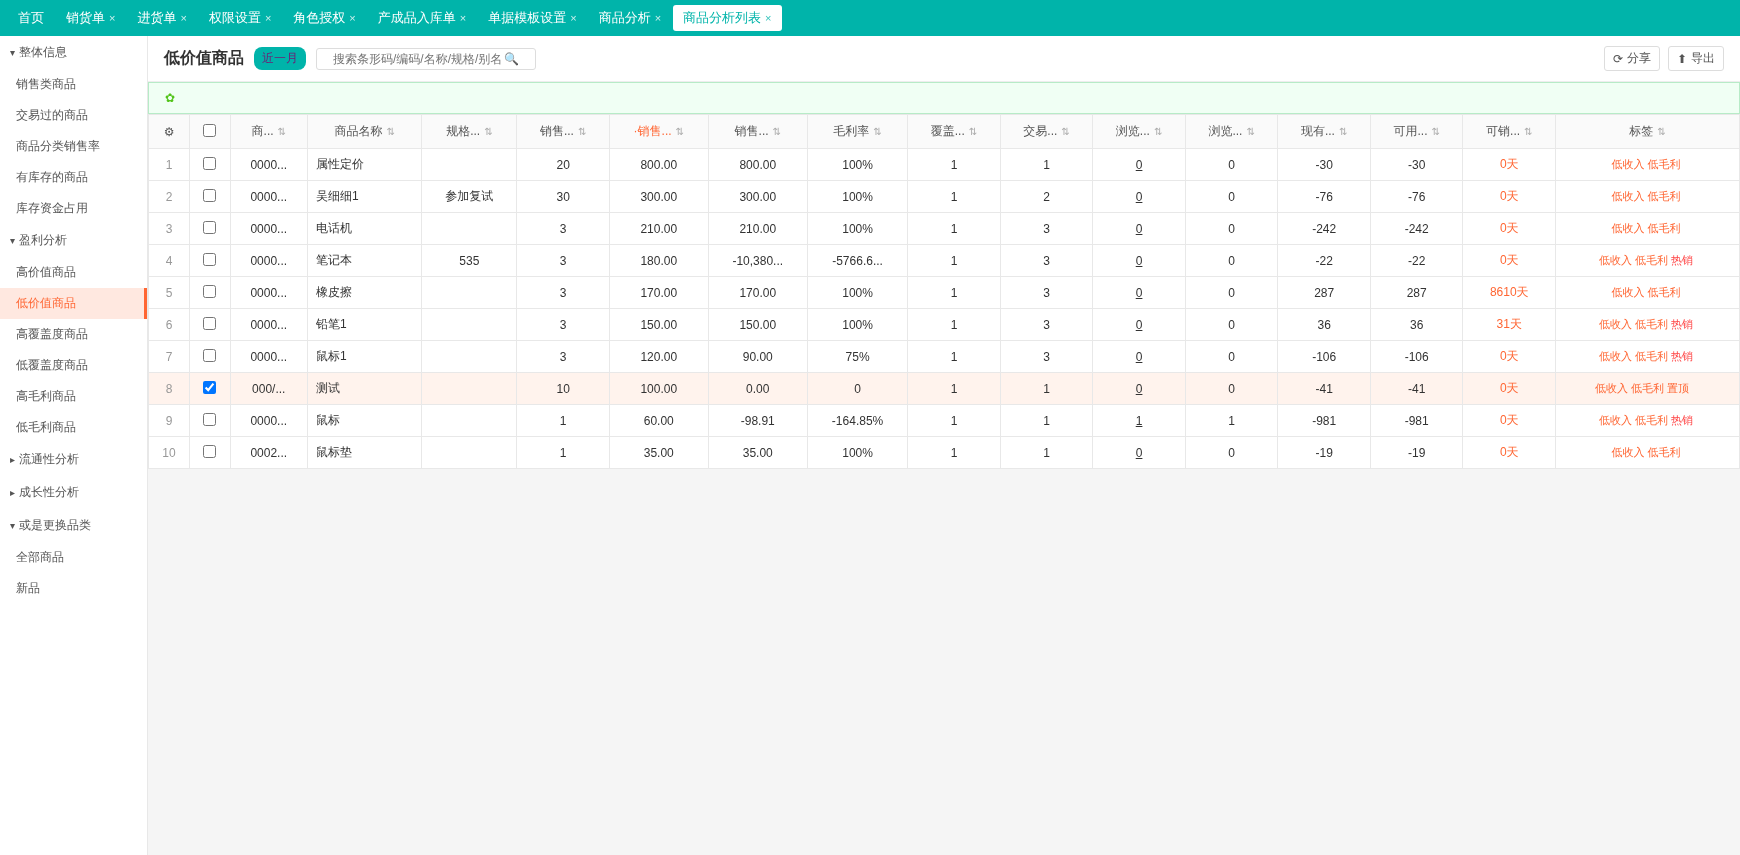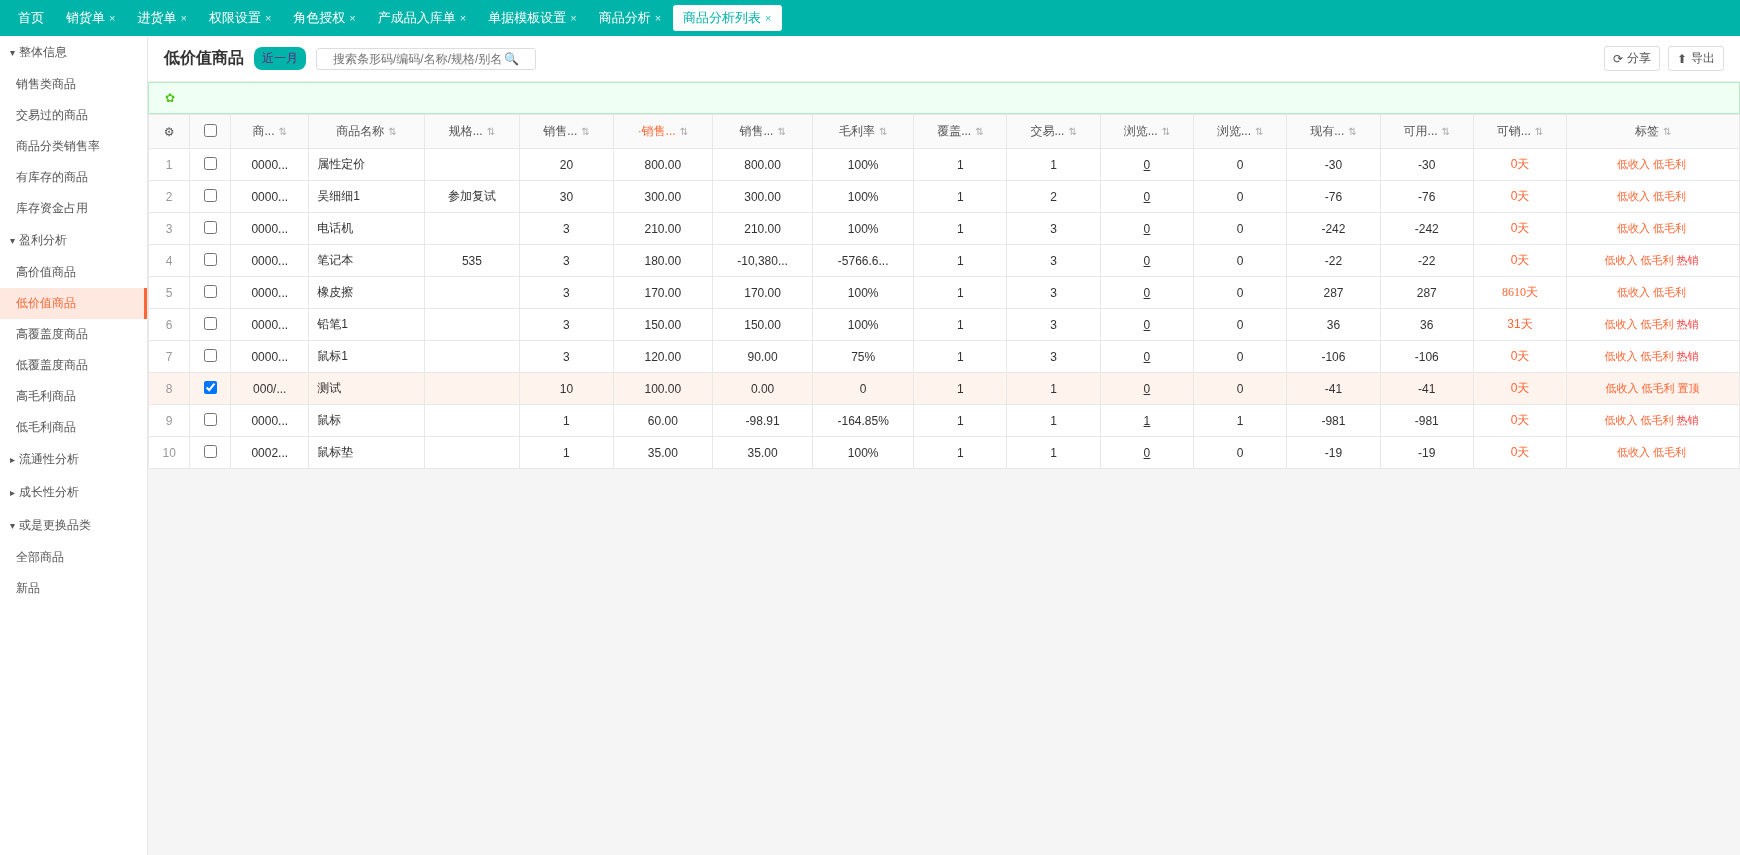--- a/index.html
+++ b/index.html
@@ -466,21 +466,21 @@
     <td>3</td>
     <td>170.00</td>
     <td>170.00</td>
     <td>100%</td>
     <td>1</td>
     <td>3</td>
     <td><span class="underline-link">0</span></td>
     <td>0</td>
     <td>287</td>
     <td>287</td>
-    <td style="color:#ff6633;font-family:Liberation Serif, serif;">8610天</td>
+    <td style="color:#ff6633;">8610天</td>
     <td><span style="color:#ff6633; margin-right:3px; font-size:11px;">低收入</span><span style="color:#ff6633; margin-right:3px; font-size:11px;">低毛利</span></td>
   </tr>
             <tr>
     <td><span class="row-num">6</span></td>
     <td><input type="checkbox" style=""></td>
     <td>0000...</td>
     <td class="text-left" style="padding-left:8px;">铅笔1</td>
     <td></td>
     <td>3</td>
     <td>150.00</td>
@@ -524,21 +524,21 @@
     <td>100.00</td>
     <td>0.00</td>
     <td>0</td>
     <td>1</td>
     <td>1</td>
     <td><span class="underline-link">0</span></td>
     <td>0</td>
     <td>-41</td>
     <td>-41</td>
     <td style="color:#ff6633;">0天</td>
-    <td><span style="color:#ff6633; margin-right:3px; font-size:11px;">低收入</span><span style="color:#ff6633; margin-right:3px; font-size:11px;">低毛利</span><span style="color:#ff6633; margin-right:1px; font-size:11px;">置顶</span></td>
+    <td><span style="color:#ff6633; margin-right:3px; font-size:11px;">低收入</span><span style="color:#ff6633; margin-right:3px; font-size:11px;">低毛利</span><span style="color:#ff6633; margin-right:11px; font-size:11px;">置顶</span></td>
   </tr>
             <tr>
     <td><span class="row-num">9</span></td>
     <td><input type="checkbox" style=""></td>
     <td>0000...</td>
     <td class="text-left" style="padding-left:8px;">鼠标</td>
     <td></td>
     <td>1</td>
     <td>60.00</td>
     <td>-98.91</td>

